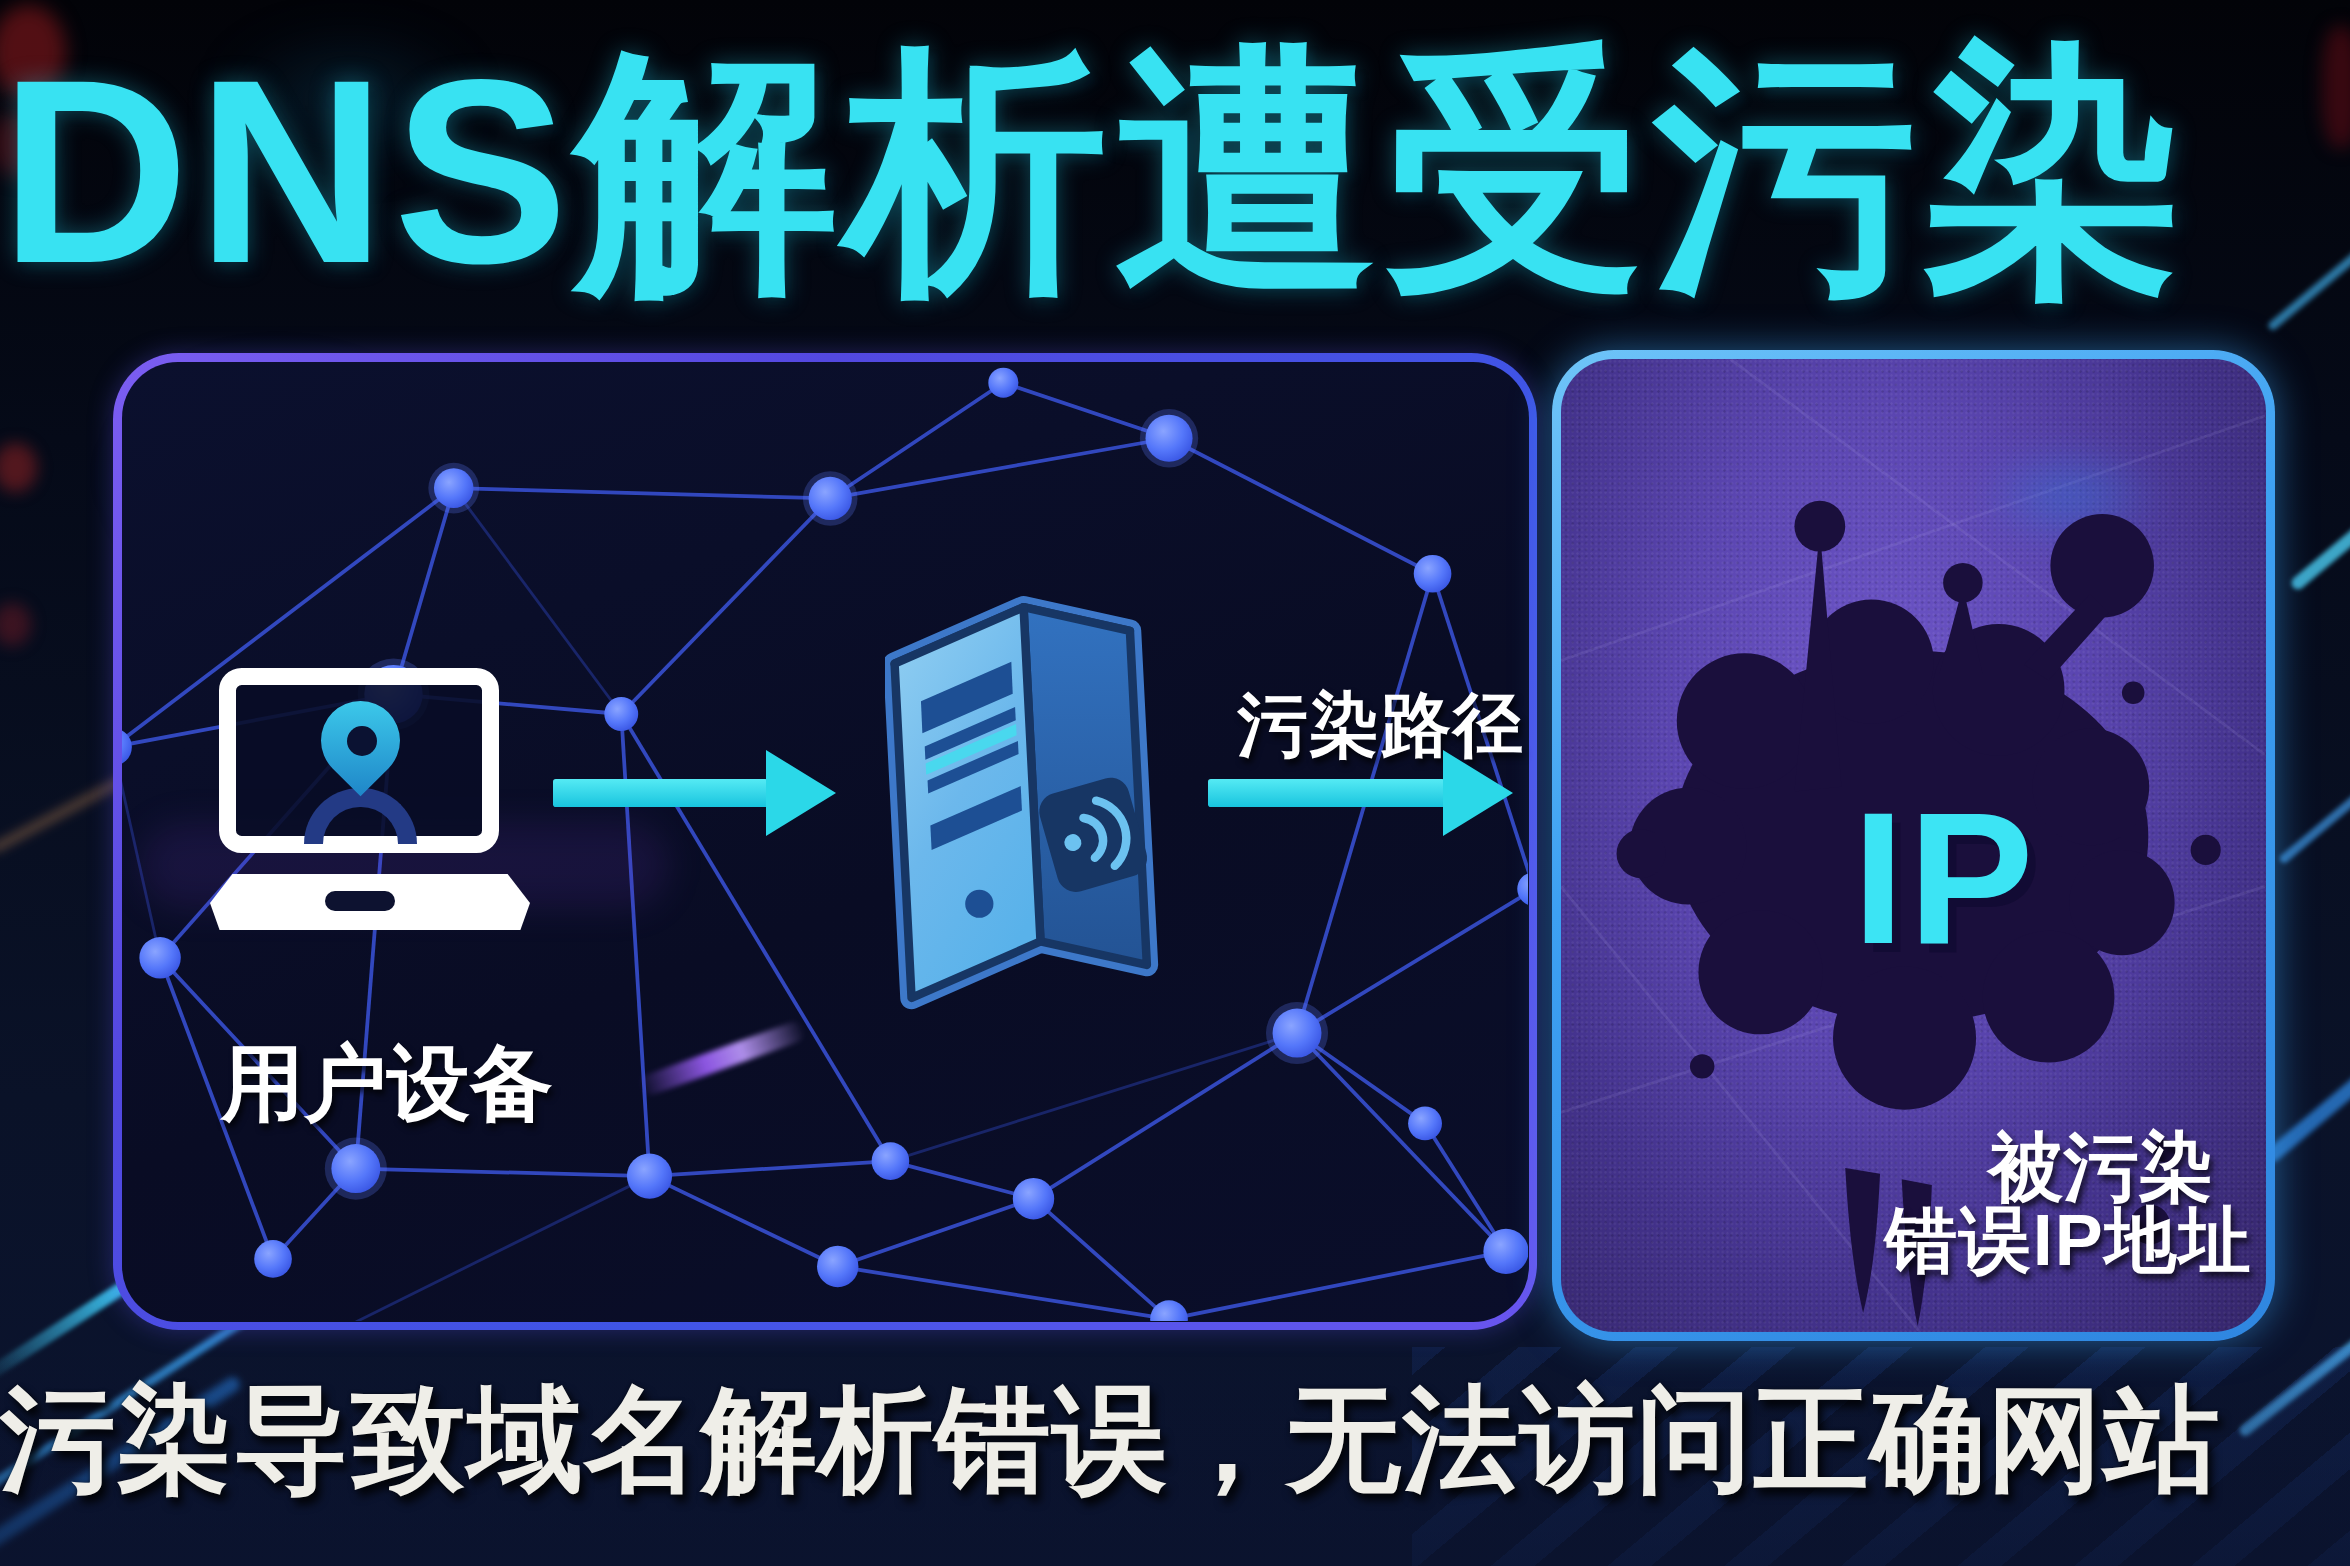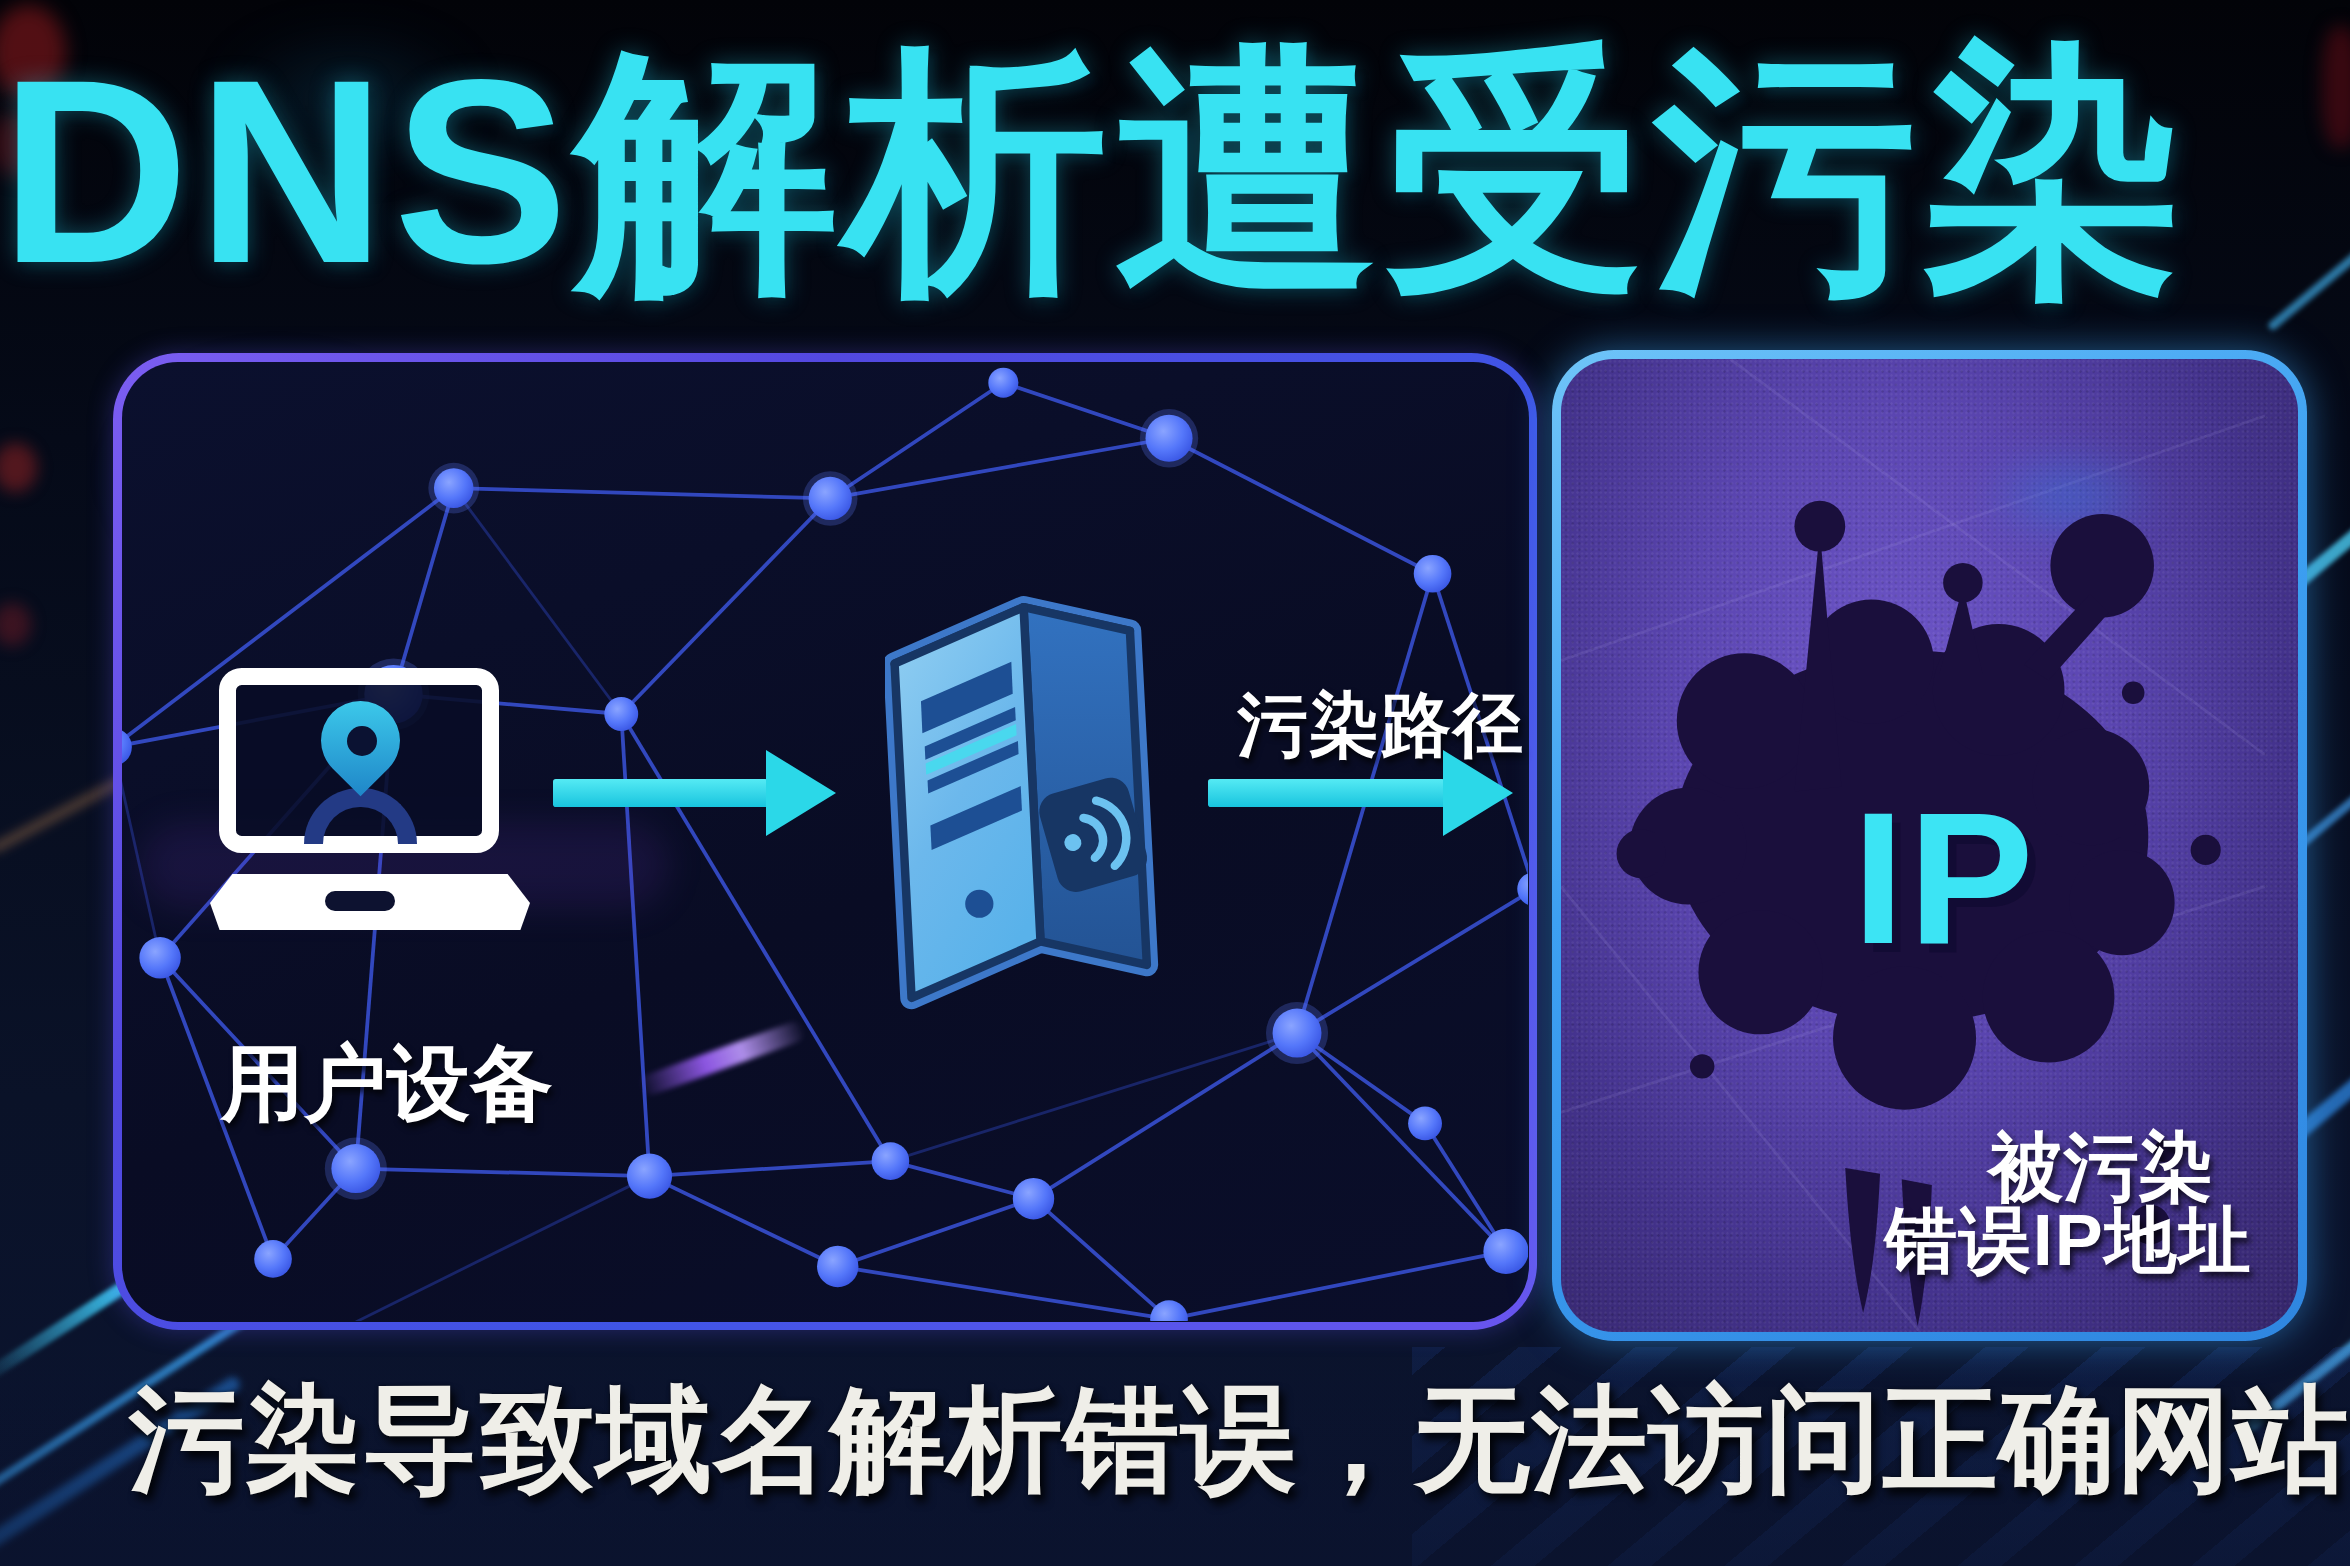--- a/index.html
+++ b/index.html
@@ -6,33 +6,33 @@
   .stage{position:relative;width:2350px;height:1567px;overflow:hidden;
     background:linear-gradient(180deg,#020308 0%,#050a18 28%,#0a1228 70%,#0b1430 100%);
     font-family:"Liberation Sans","DejaVu Sans",sans-serif;}
   .abs{position:absolute;}
   .deco{position:absolute;pointer-events:none;}
 
   
   .title{left:0;right:0;top:34px;font-size:262px;font-weight:900;
     color:#38e2f2;letter-spacing:7.5px;line-height:1.05;
     text-shadow:0 0 24.5px rgba(40,210,235,.35),7.5px 9.4px 5.6px rgba(0,10,20,.55);}
-  .caption{left:0;right:0;top:1363px;text-align:right;font-size:115px;font-weight:900;
+  .caption{left:0;right:0;top:1363px;text-align:left;font-size:115px;font-weight:900;
     color:#efeee8;letter-spacing:1.9px;
     text-shadow:4.7px 6.6px 8.5px rgba(0,0,0,.85),0 0 3.8px rgba(0,0,0,.5);}
 
   
   .panel-left{left:113px;top:353px;width:1424px;height:977px;border-radius:66px;
     background:linear-gradient(135deg,#7c5ef2 0%,#5348e0 30%,#3f55e6 62%,#6a55ee 100%);
     box-shadow:0 0 24.5px rgba(90,80,230,.35);}
   .panel-left-body{position:absolute;inset:8.5px;border-radius:56px;overflow:hidden;
     background:linear-gradient(160deg,#0b102e 0%,#090c24 55%,#0a0e2a 100%);}
   .panel-right{left:1552px;top:350px;width:723px;height:991px;border-radius:62px;
     background:linear-gradient(150deg,#6fc4f8 0%,#3da0f2 40%,#2f86e0 100%);
-    box-shadow:0 0 38px rgba(60,170,255,.5);padding-left:32px;}
+    box-shadow:0 0 38px rgba(60,170,255,.5);}
   .panel-right-body{position:absolute;inset:9.4px;border-radius:53px;overflow:hidden;
     background:radial-gradient(ellipse at 45% 38%,#7058cc 0%,#5a45b0 38%,#43328c 68%,#342569 100%);}
   .noise{position:absolute;inset:0;
     background-image:radial-gradient(rgba(255,255,255,.06) 0.9px,transparent 1.5px),
                      radial-gradient(rgba(0,0,0,.14) 0.9px,transparent 1.5px);
     background-size:4.7px 4.7px,6.6px 6.6px;background-position:0 0,1.9px 2.8px;}
 
   
   .laptop-screen{left:106px;top:315px;width:280px;height:185px;border:17px solid #fff;
     border-radius:22.6px;background:rgba(8,12,38,.88);box-sizing:border-box;}

